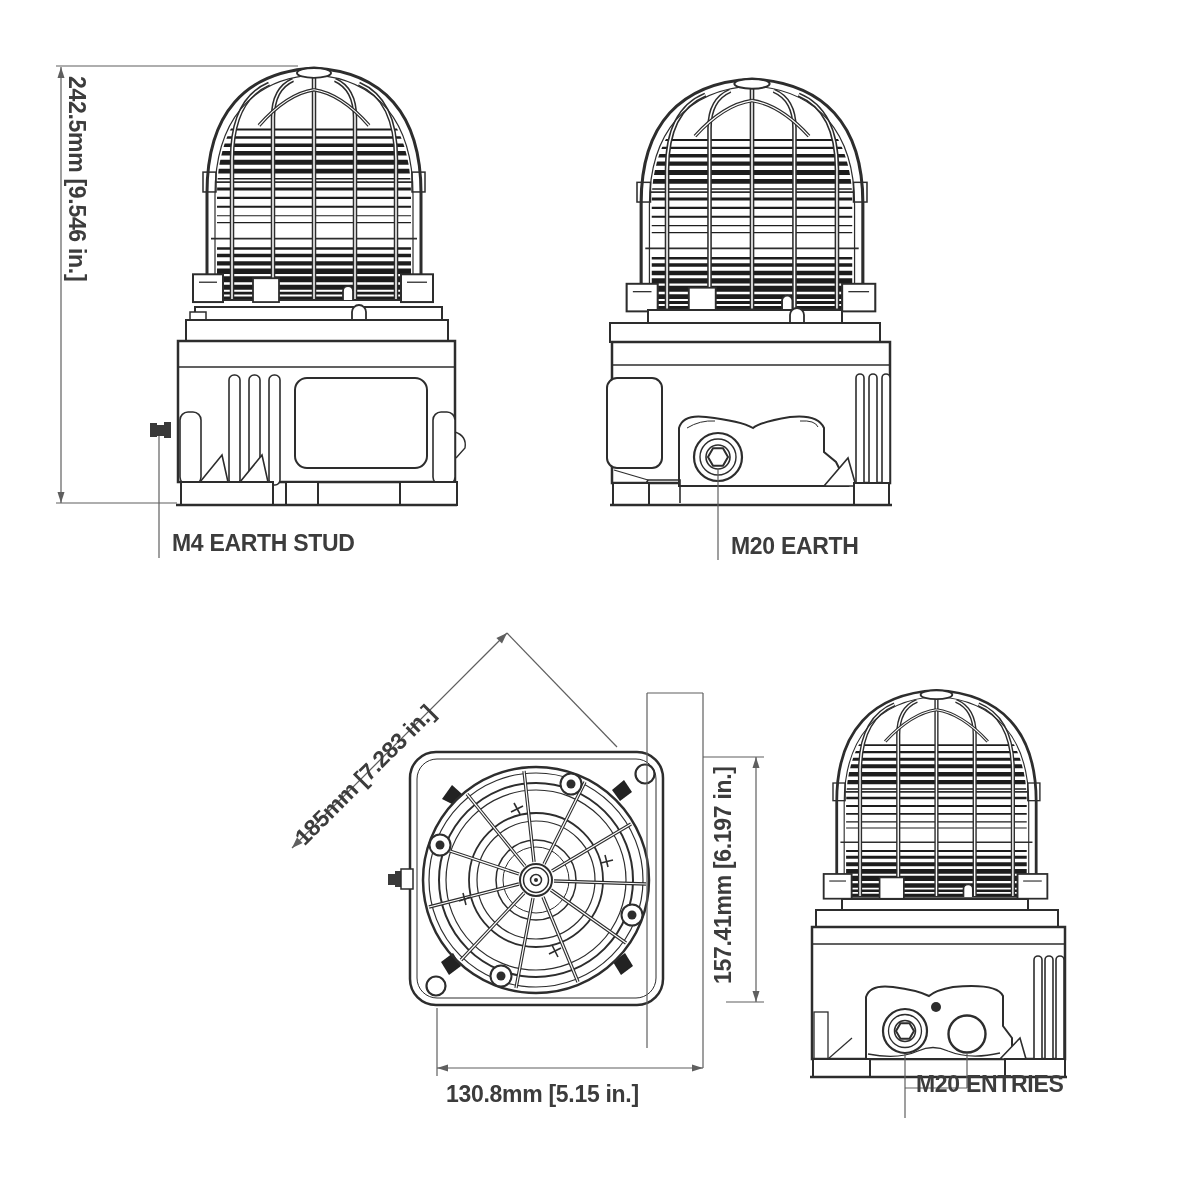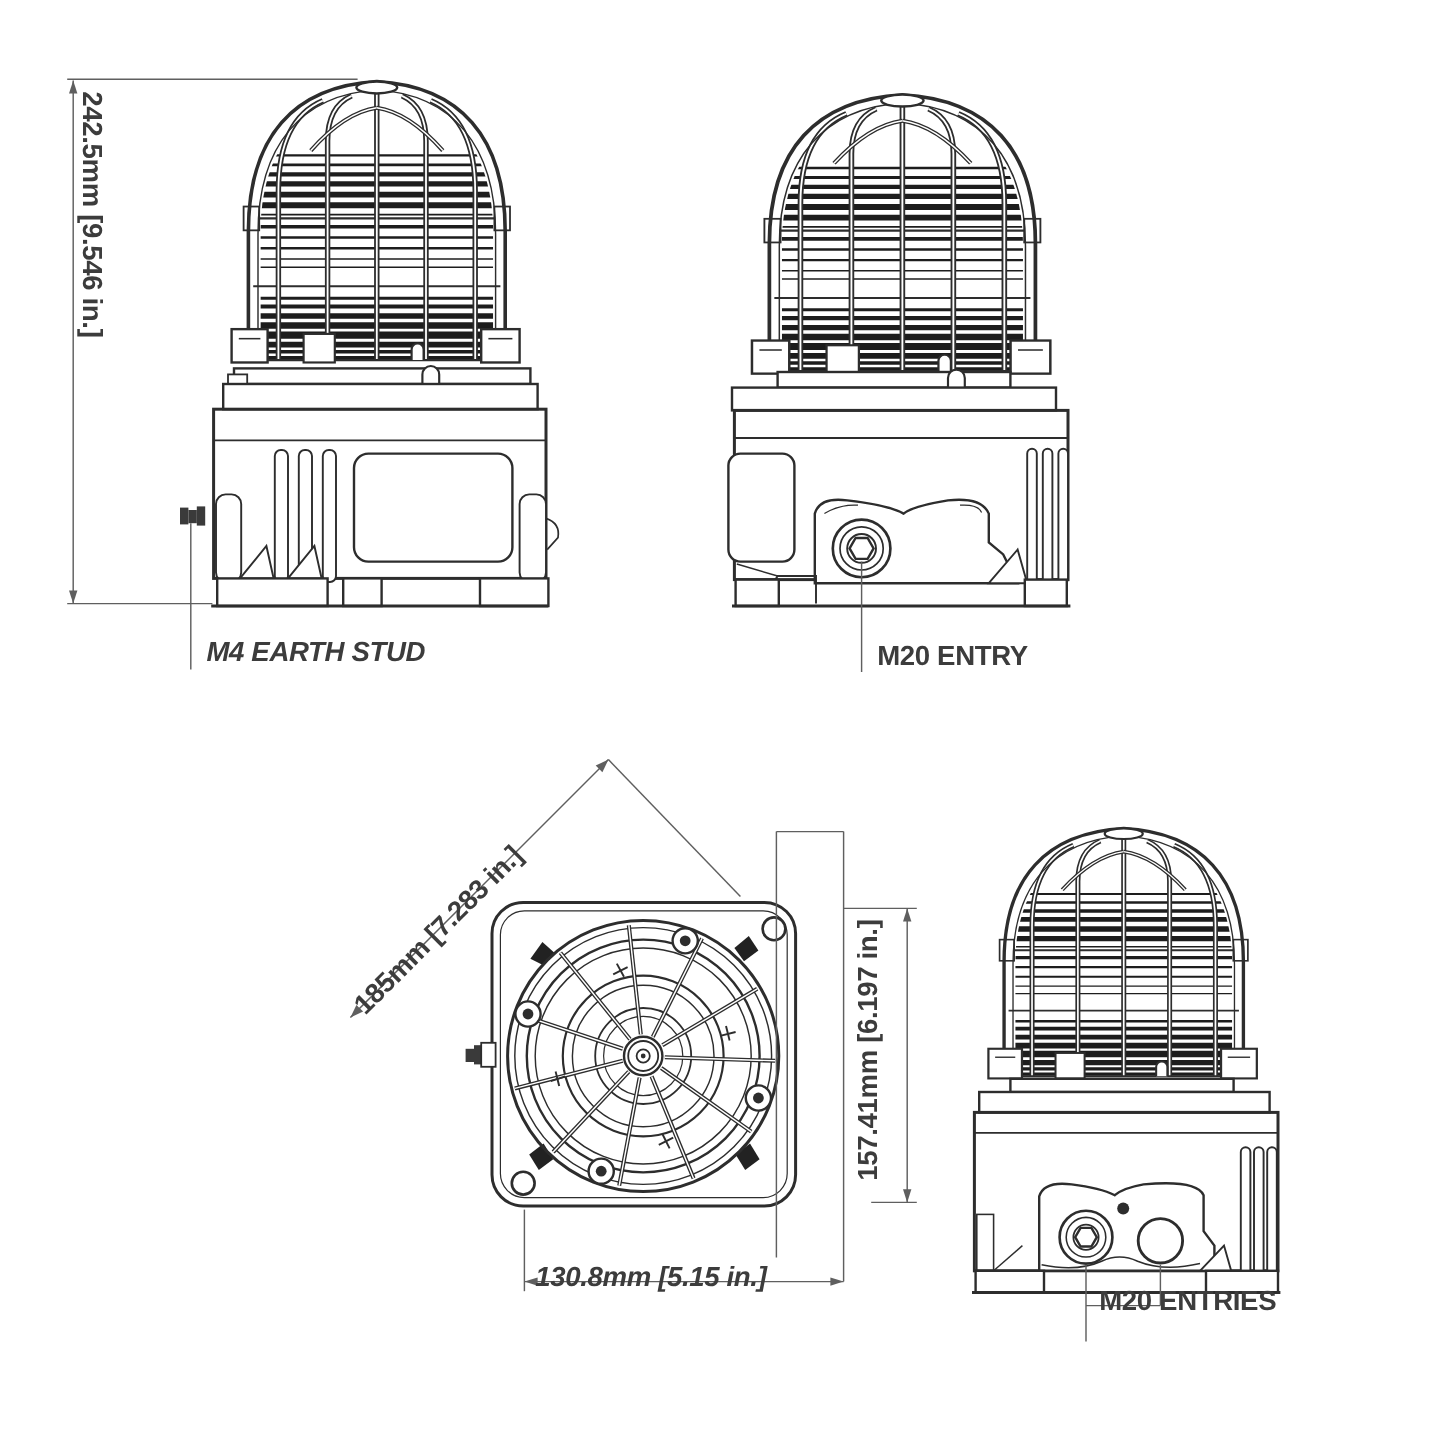--- a/index.html
+++ b/index.html
@@ -274,25 +274,25 @@
     <path d="M 756 1002 L 752.5 991 L 759.5 991 Z"></path>
     <path d="M 437 1068 L 448 1064.5 L 448 1071.5 Z"></path>
     <path d="M 703 1068 L 692 1064.5 L 692 1071.5 Z"></path>
     <path d="M 507 633 L 502 643.6 L 496.4 638 Z"></path>
     <path d="M 292 848 L 302.6 843 L 297 837.4 Z"></path>
   </g>
 </svg>
 
 <div class="dim rot90cw" style="left:90px;top:76px;">242.5mm [9.546 in.]</div>
 
-<div class="dim" style="left:172px;top:530px;font-style:italic;">M4 EARTH STUD</div>
-
-<div class="dim" style="left:731px;top:533px;">M20 ENTRY</div>
+<div class="dim" style="left:172px;top:530px;">M4 EARTH STUD</div>
+
+<div class="dim" style="left:731px;top:533px;">M20 EARTH</div>
 
 <div class="dim rot45" style="left:308px;top:824px;">185mm [7.283 in.]</div>
 
 <div class="dim rot90ccw" style="left:710px;top:984px;">157.41mm [6.197 in.]</div>
 
-<div class="dim" style="left:446px;top:1051px;font-style:italic;">130.8mm [5.15 in.]</div>
+<div class="dim" style="left:446px;top:1081px;">130.8mm [5.15 in.]</div>
 
 <div class="dim" style="left:916px;top:1071px;">M20 ENTRIES</div>
 
 </div>
 
 </body></html>

